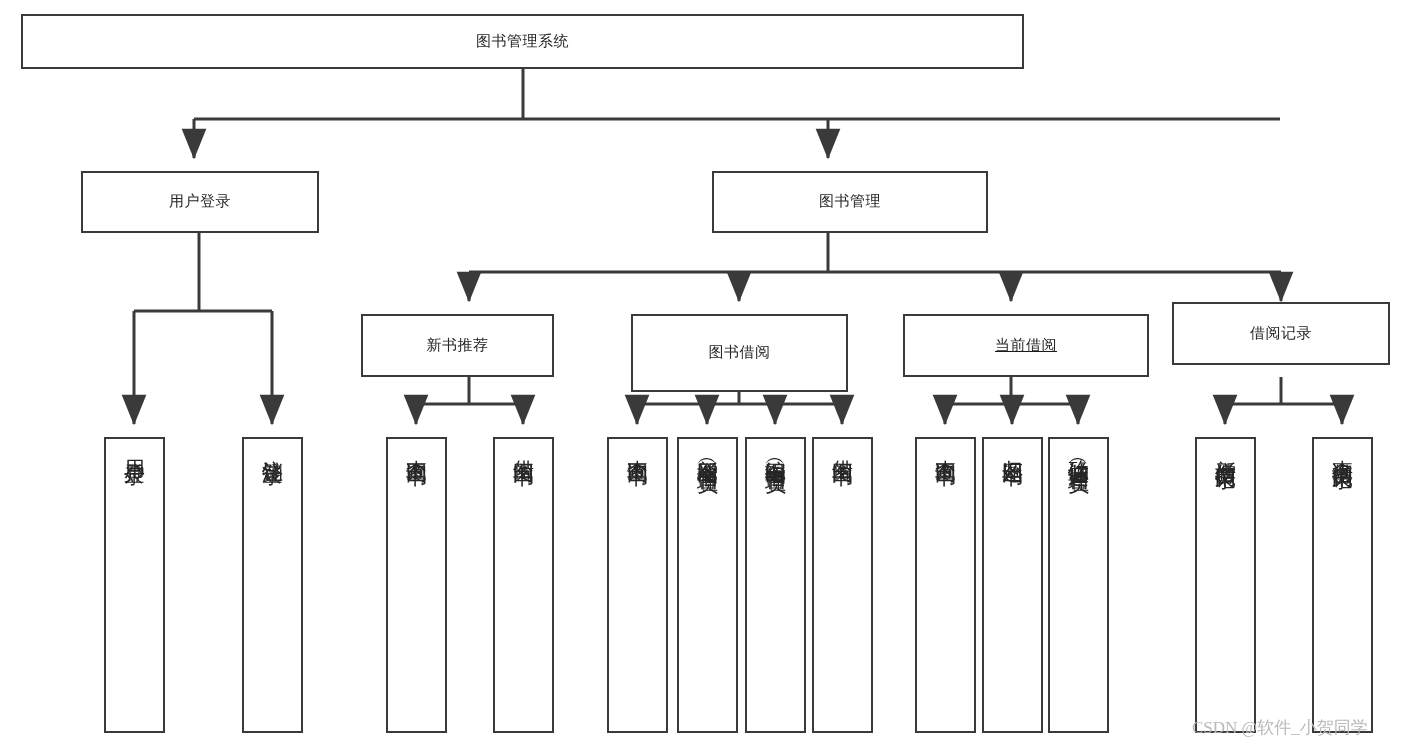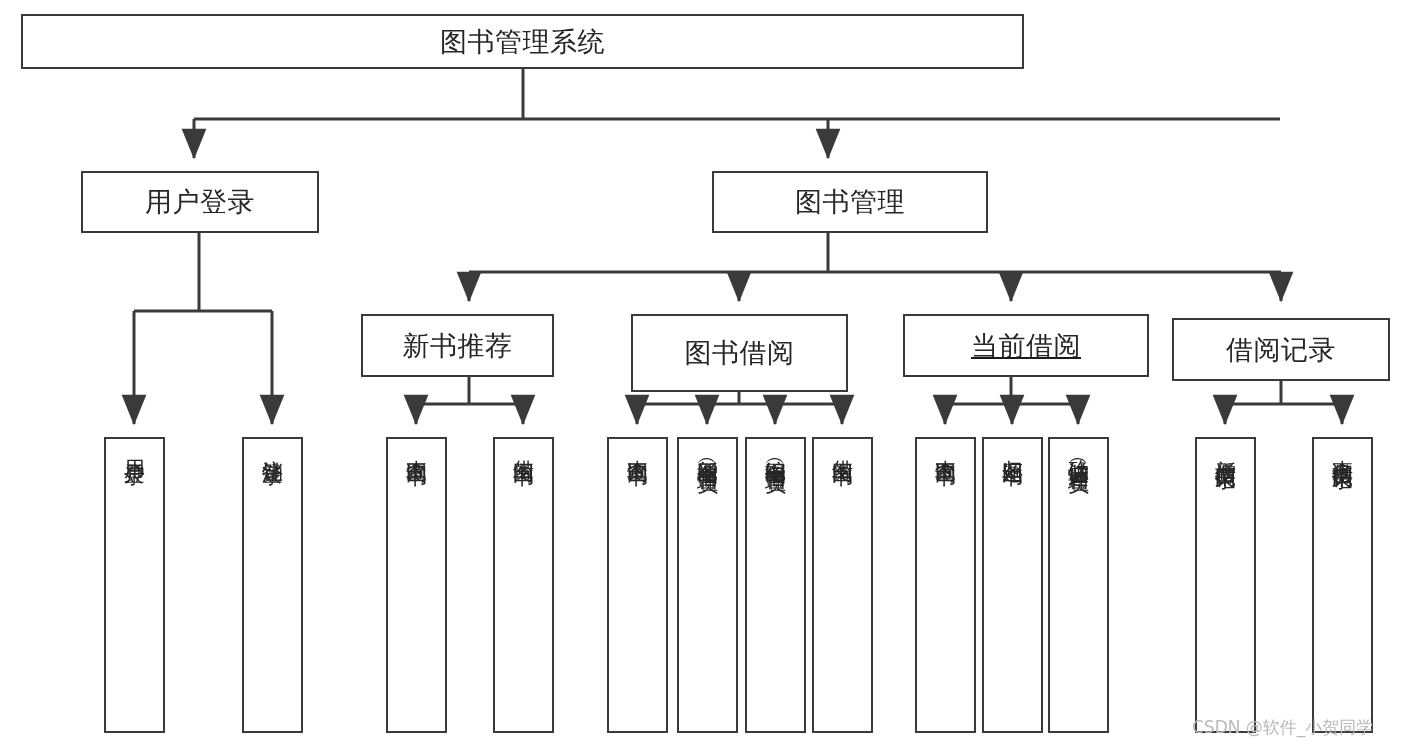--- a/index.html
+++ b/index.html
@@ -33,21 +33,21 @@
     z-index:2;
   }
   .node .label{
     display:block;
     text-align:center;
     color:#262626;
     line-height:1.18;
     letter-spacing:0.5px;
   }
   .node.horiz .label{
-    font-size:27px;
+    font-size:15px;
     white-space:nowrap;
   }
   .node.vert{
     align-items:flex-start;
     padding-top:4px;
   }
   .node.vert .label{
     writing-mode:vertical-rl;
     text-orientation:upright;
     font-size:21px;
@@ -137,21 +137,21 @@
 
   <div class="node horiz" style="left:361px; top:314px; width:193px; height:63px;">
     <span class="label">新书推荐</span>
   </div>
   <div class="node horiz" style="left:631px; top:314px; width:217px; height:78px;">
     <span class="label">图书借阅</span>
   </div>
   <div class="node horiz" style="left:903px; top:314px; width:246px; height:63px;text-decoration:underline;">
     <span class="label">当前借阅</span>
   </div>
-  <div class="node horiz" style="left:1172px; top:318px; width:218px; height:63px;">
+  <div class="node horiz" style="left:1172px; top:302px; width:218px; height:63px;">
     <span class="label">借阅记录</span>
   </div>
 
   <div class="node vert" style="left:104px; top:437px; width:61px; height:296px;">
     <span class="label">用户登录</span>
   </div>
   <div class="node vert" style="left:242px; top:437px; width:61px; height:296px;">
     <span class="label">注销登录</span>
   </div>
 
@@ -185,15 +185,15 @@
     <span class="label">确认归还（管理员）</span>
   </div>
 
   <div class="node vert" style="left:1195px; top:437px; width:61px; height:296px;">
     <span class="label">新增借阅记录</span>
   </div>
   <div class="node vert" style="left:1312px; top:437px; width:61px; height:296px;">
     <span class="label">查询借阅记录</span>
   </div>
 
-  <div class="watermark" style="left:1192px; top:716px;">CSDN @软件_小贺同学</div>
+  <div class="watermark" style="left:1192px; top:716px;font-family:Liberation Serif, serif;">CSDN @软件_小贺同学</div>
 
 </div>
 
 </body></html>

